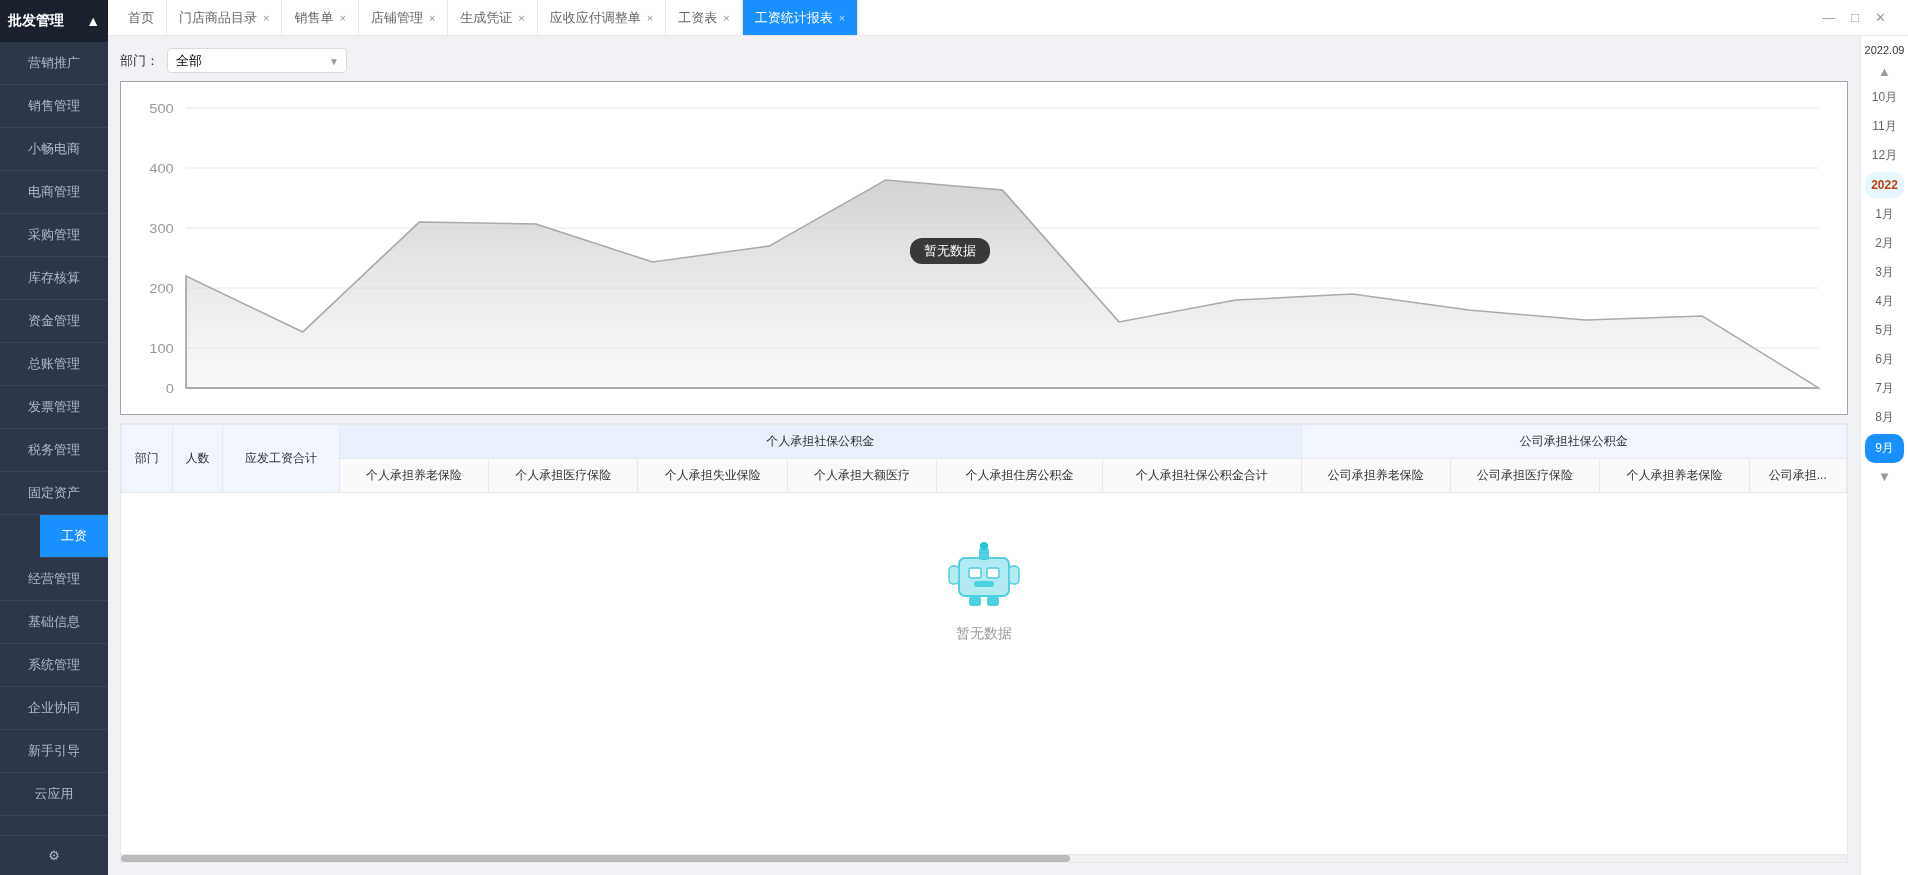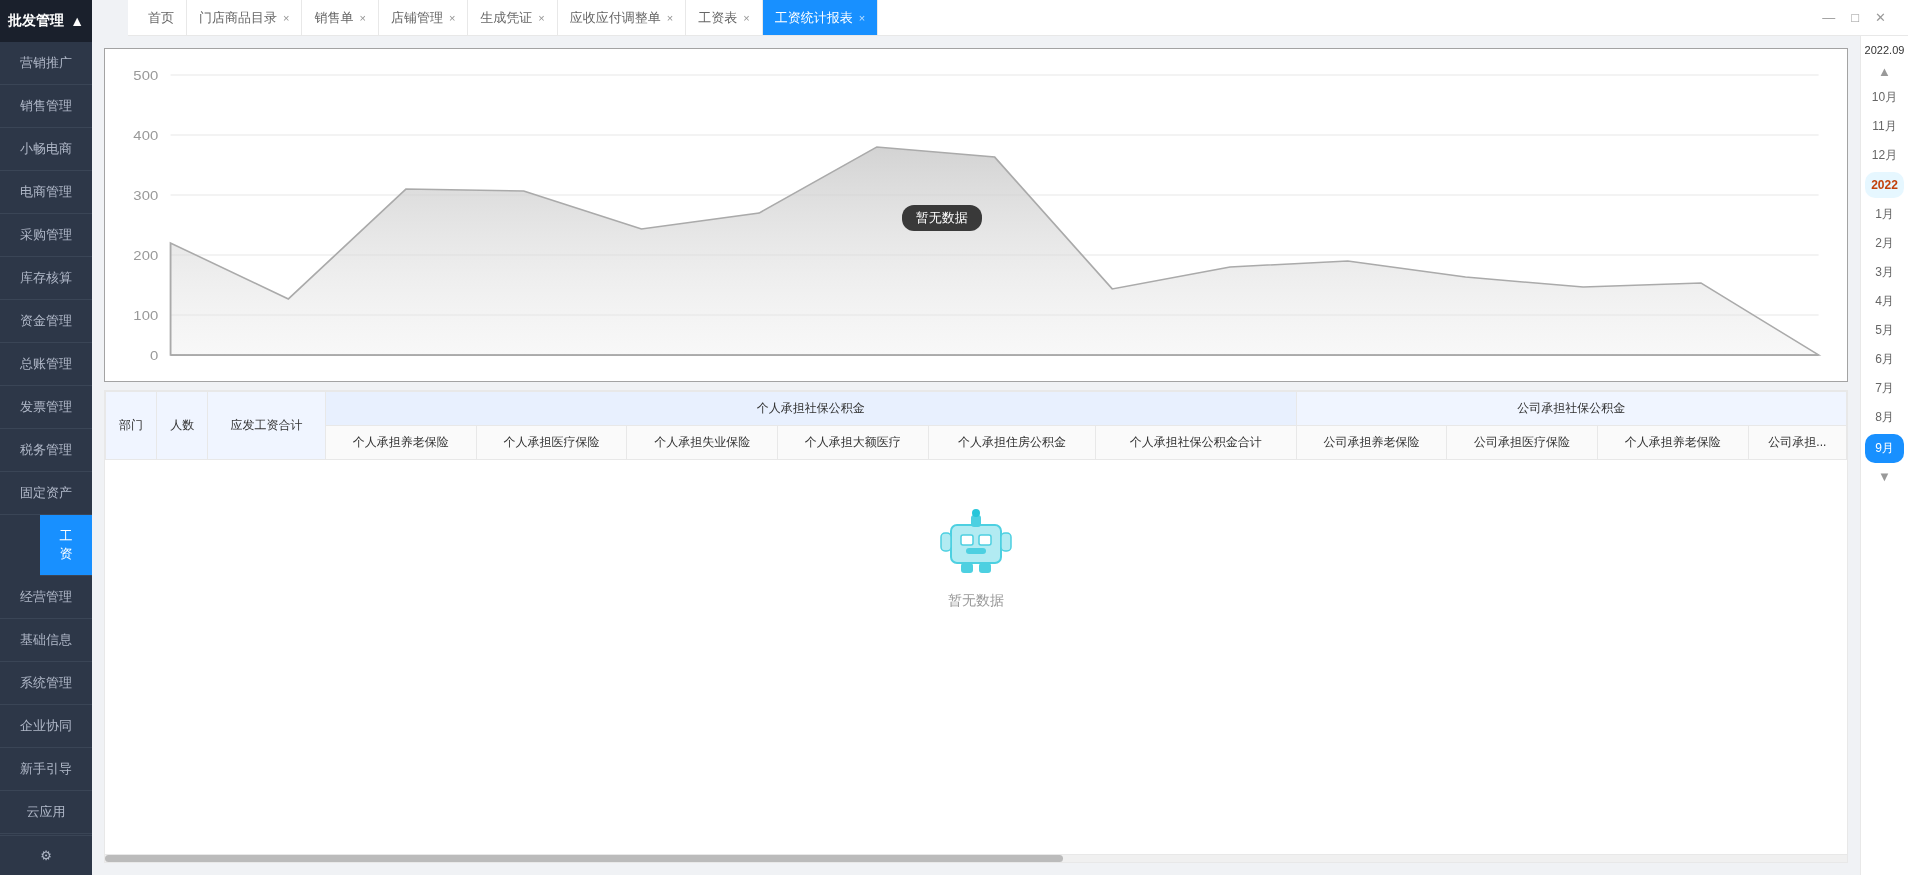--- a/index.html
+++ b/index.html
@@ -1,20 +1,20 @@
 <!DOCTYPE html>
 <html><head>
   <meta charset="utf-8">
   <style>
     * { box-sizing: border-box; margin: 0; padding: 0; }
     body { font-family: 'Microsoft YaHei', sans-serif; font-size: 13px; background: #f0f2f5; display: flex; height: 875px; overflow: hidden; }
 
     
     .sidebar {
-      width: 92px;
+      width: 108px;
       background: #2d3748;
       display: flex;
       flex-direction: column;
       height: 100%;
       color: #ccc;
       flex-shrink: 0;
     }
     .sidebar-header {
       background: #1a202c;
       padding: 12px 8px;
@@ -55,21 +55,20 @@
     
     .tab-bar {
       background: #fff;
       border-bottom: 1px solid #e8e8e8;
       display: flex;
       align-items: center;
       padding: 0 8px;
       height: 36px;
       flex-shrink: 0;
       overflow-x: auto;
-      margin-left: 36px;
     }
     .tab-item {
       display: flex;
       align-items: center;
       padding: 0 12px;
       height: 36px;
       cursor: pointer;
       white-space: nowrap;
       color: #666;
       border-right: 1px solid #e8e8e8;
@@ -381,20 +380,28 @@
       <span style="cursor:pointer;color:#999;padding:2px 6px;">—</span>
       <span style="cursor:pointer;color:#999;padding:2px 6px;">□</span>
       <span style="cursor:pointer;color:#999;padding:2px 6px;">✕</span>
     </div>
   </div>
 
   <div class="content-area">
     <div class="page-content">
 
 
+      <div class="filter-row">
+        <span class="filter-label">部门：</span>
+        <div class="select-wrapper">
+          <select class="filter-select">
+            <option>全部</option>
+          </select>
+        </div>
+      </div>
 
       <div class="chart-container">
         <div class="chart-svg-container">
           <svg width="100%" height="300" viewBox="0 0 1380 300" preserveAspectRatio="none">
 
             <text x="30" y="15" font-size="12" fill="#999" text-anchor="end">500</text>
             <text x="30" y="75" font-size="12" fill="#999" text-anchor="end">400</text>
             <text x="30" y="135" font-size="12" fill="#999" text-anchor="end">300</text>
             <text x="30" y="195" font-size="12" fill="#999" text-anchor="end">200</text>
             <text x="30" y="255" font-size="12" fill="#999" text-anchor="end">100</text>

